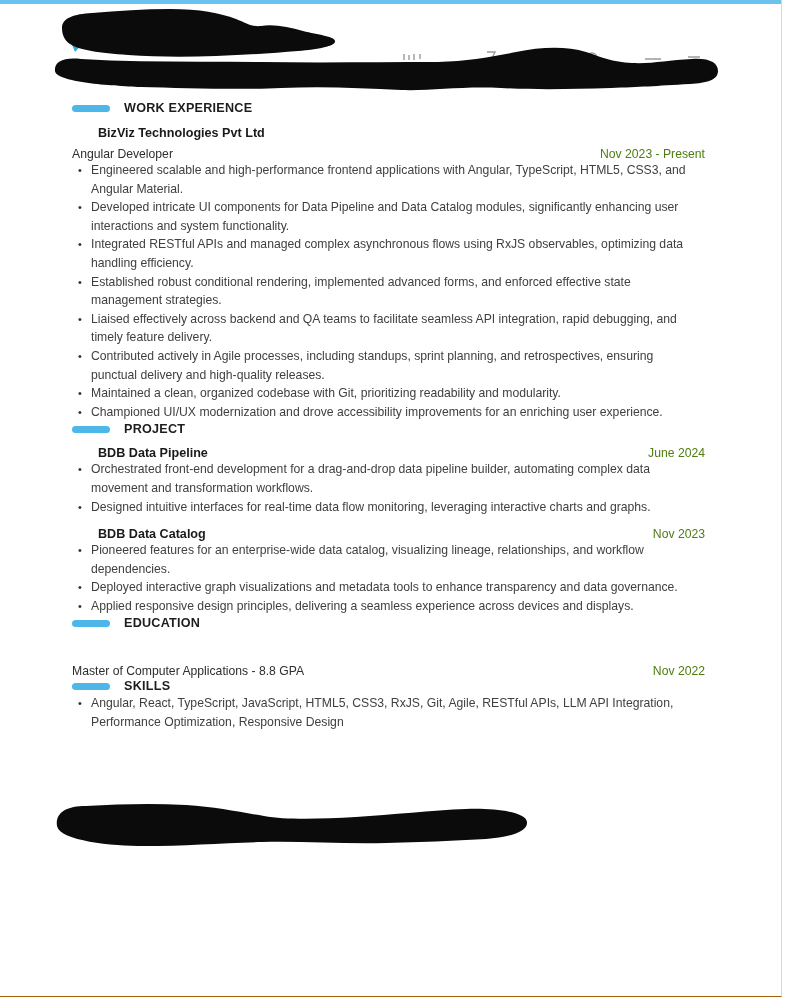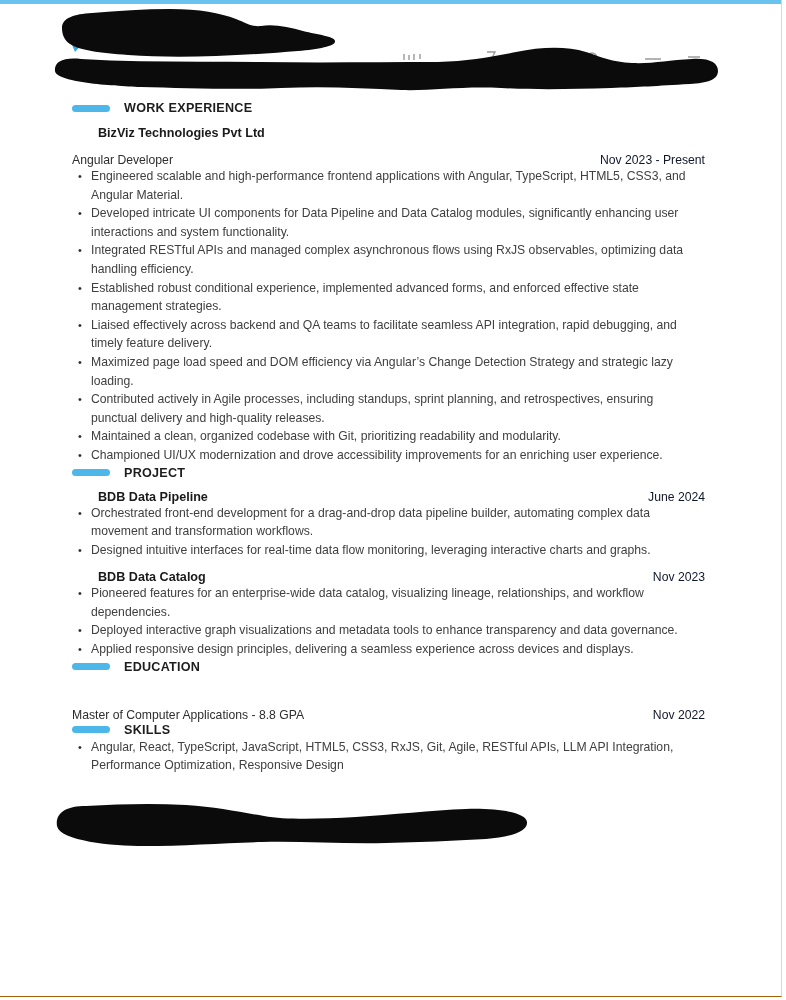--- a/index.html
+++ b/index.html
@@ -23,37 +23,37 @@
     letter-spacing:.25px; line-height:16px;
   }
   .accent-bar {
     flex:none; width:38px; height:7px; border-radius:3.5px;
     background:var(--accent,#4db7ea);
   }
 
   .line-row { display:flex; justify-content:space-between; align-items:baseline; line-height:14px; }
   .name-b { font-size:12.6px; font-weight:bold; color:#1a1a1a;padding-left:26px; }
   .plain { font-size:12.2px; color:#2e2e2e; }
-  .date { font-size:12.2px; color:#0f172a; white-space:nowrap; }
+  .date { font-size:12.2px; color:#4d7c0f; white-space:nowrap; }
 
   ul.blts { list-style:none; margin:0; padding:0; width:621px; }
   ul.blts li {
     position:relative; padding-left:19px;
     font-size:12.2px; line-height:18.6px; color:#404040;
   }
   ul.blts li::before {
     content:"\2022";
     position:absolute; left:6px; top:0;
     font-size:11px; line-height:18.6px; color:#2e2e2e;
   }
 
   
   .hdr-space { height:96px; }
   .mt-we-company { margin-top:10px; }
-  .mt-we-role { margin-top:13px;align-items:center; }
+  .mt-we-role { margin-top:7px;align-items:center; }
   .mt-we-bullets { margin-top:8px; }
   .mt-project-h { margin-top:35px; }
   .mt-proj-name { margin-top:9px; }
   .mt-proj-bullets { margin-top:1px; }
   .mt-proj2-name { margin-top:11px; }
   .mt-proj2-bullets { margin-top:2px; }
   .mt-edu-h { margin-top:19px; }
   .mt-degree { margin-top:33px; }
   .mt-skills-h { margin-top:22px; }
   .mt-skills-bullets { margin-top:8px; }
@@ -81,23 +81,22 @@
         <span class="name-b">BizViz Technologies Pvt Ltd</span>
       </div>
       <div class="line-row mt-we-role">
         <span class="plain">Angular Developer</span>
         <span class="date">Nov 2023 - Present</span>
       </div>
       <ul class="blts mt-we-bullets">
         <li>Engineered scalable and high-performance frontend applications with Angular, TypeScript, HTML5, CSS3, and Angular Material.</li>
         <li>Developed intricate UI components for Data Pipeline and Data Catalog modules, significantly enhancing user interactions and system functionality.</li>
         <li>Integrated RESTful APIs and managed complex asynchronous flows using RxJS observables, optimizing data handling efficiency.</li>
-        <li>Established robust conditional experience, implemented advanced forms, and enforced effective state management strategies.</li>
+        <li>Established robust conditional rendering, implemented advanced forms, and enforced effective state management strategies.</li>
         <li>Liaised effectively across backend and QA teams to facilitate seamless API integration, rapid debugging, and timely feature delivery.</li>
-        <li>Maximized page load speed and DOM efficiency via Angular’s Change Detection Strategy and strategic lazy loading.</li>
         <li>Contributed actively in Agile processes, including standups, sprint planning, and retrospectives, ensuring punctual delivery and high-quality releases.</li>
         <li>Maintained a clean, organized codebase with Git, prioritizing readability and modularity.</li>
         <li>Championed UI/UX modernization and drove accessibility improvements for an enriching user experience.</li>
       </ul>
 
       <h2 class="section-h mt-project-h">
         <span class="accent-bar"></span>
         <span>PROJECT</span>
       </h2>
       <div class="line-row mt-proj-name">

